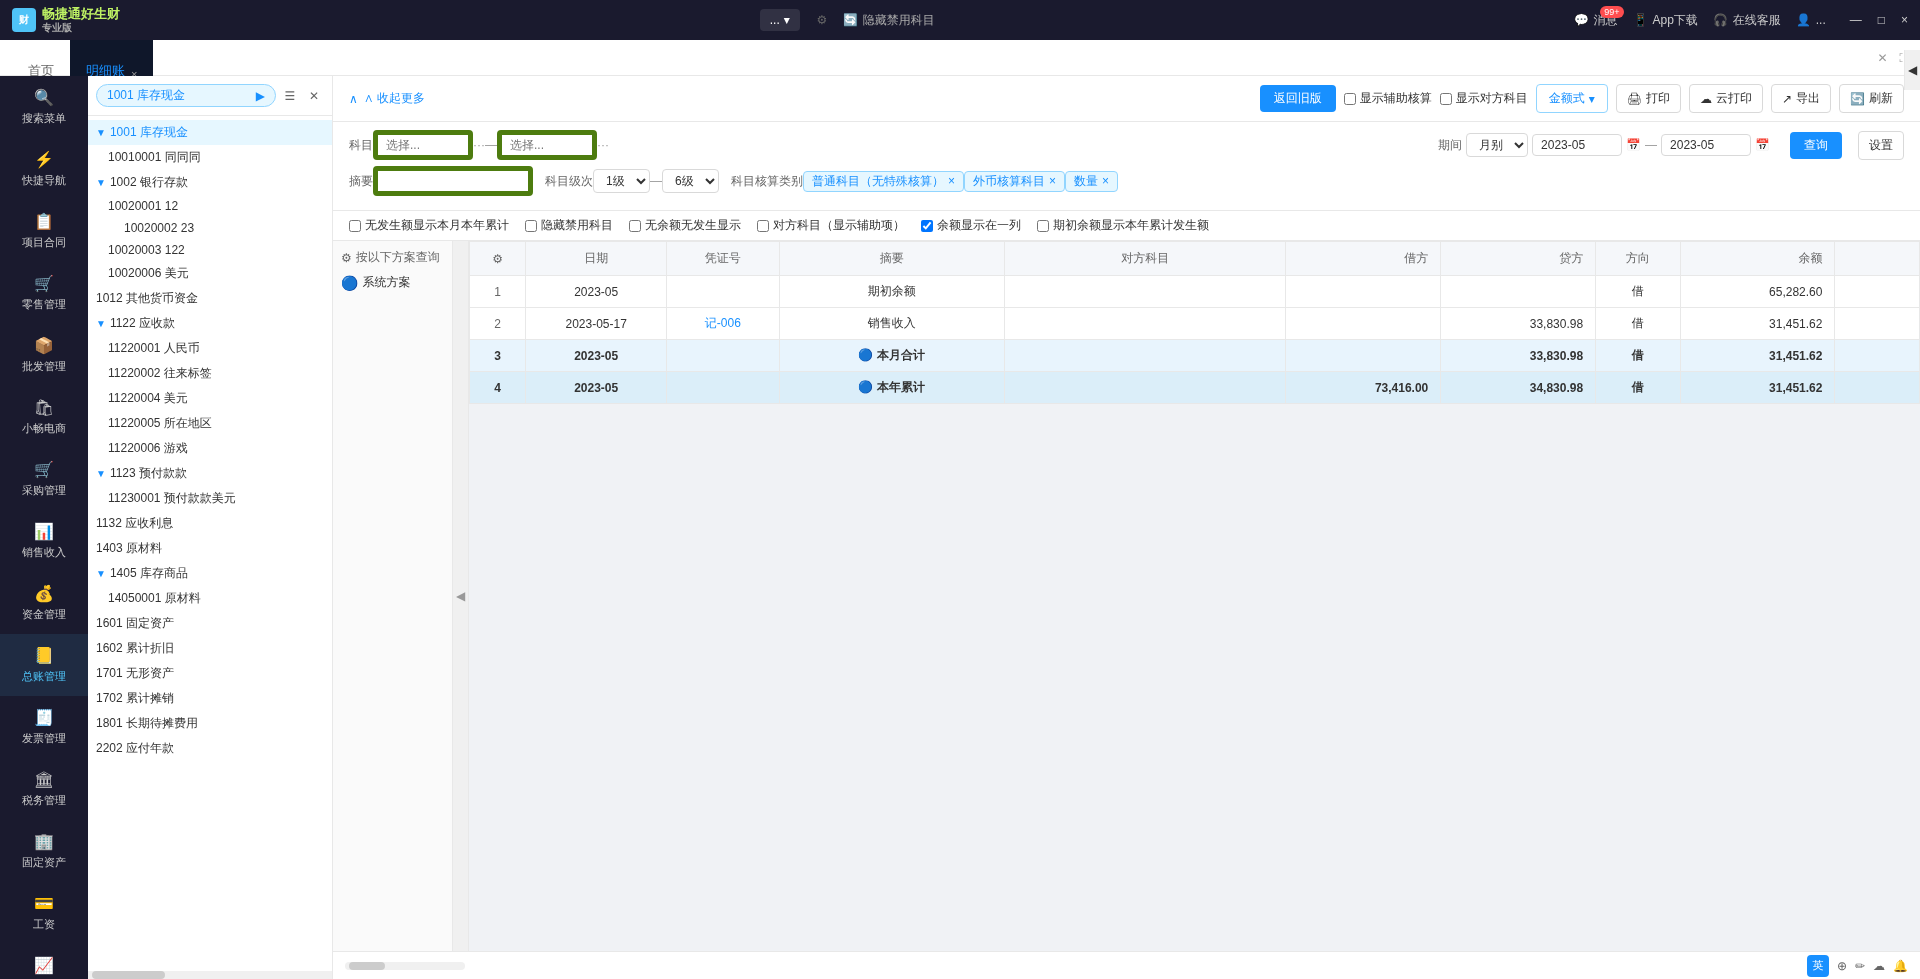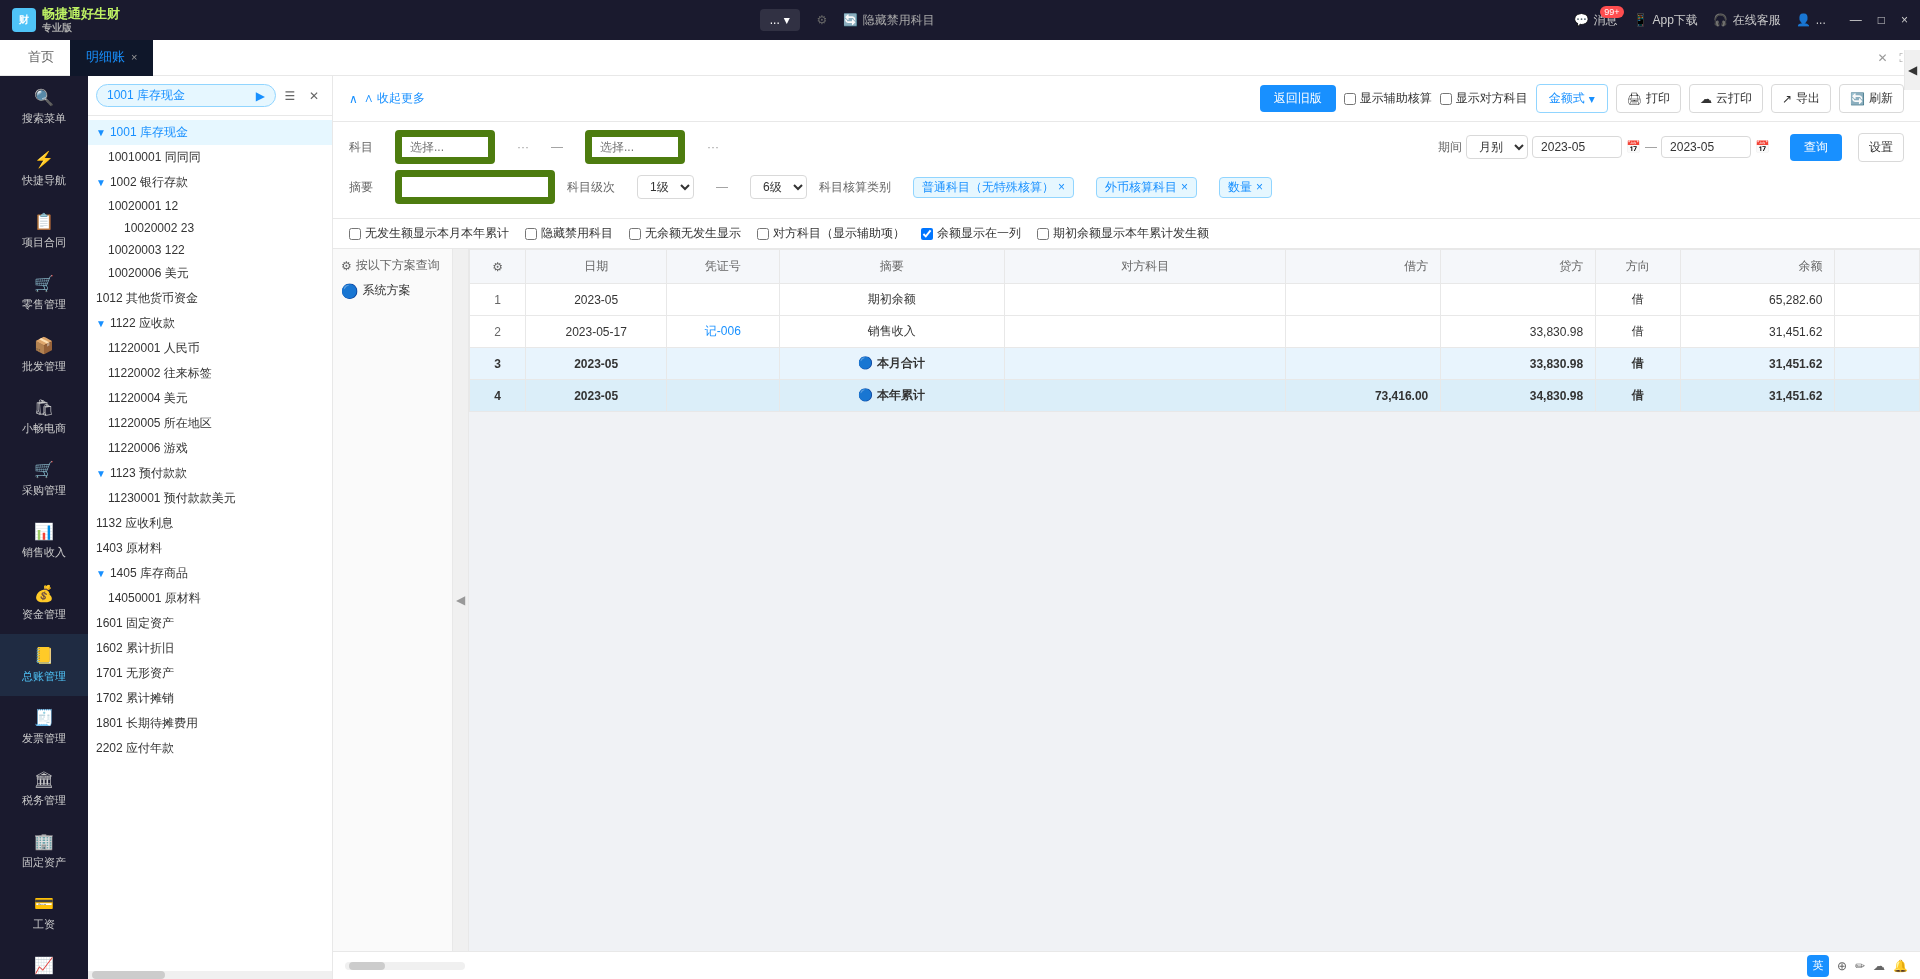--- a/index.html
+++ b/index.html
@@ -30,21 +30,21 @@
       background: #fff;
       display: flex;
       align-items: center;
       border-bottom: 1px solid #e8e8e8;
       padding: 0 12px;
       gap: 0;
     }
     .tab-item {
       height: 48px;
       display: flex;
-      align-items: center;
+      align-items: flex-end;
       padding: 0 16px;
       cursor: pointer;
       color: #666;
       font-size: 13px;
       border-bottom: 2px solid transparent;
     }
     .tab-item.active {
       color: #1890ff;
       border-bottom: 2px solid #1890ff;
       background: #0f172a;
@@ -125,23 +125,23 @@
       cursor: pointer;
       font-size: 12px;
     }
     .btn-primary { background: #1890ff; color: #fff; border: none; padding: 5px 14px; border-radius: 4px; cursor: pointer; font-size: 12px; }
     .btn-default { background: #fff; color: #333; border: 1px solid #d9d9d9; padding: 5px 10px; border-radius: 4px; cursor: pointer; font-size: 12px; display: flex; align-items: center; gap: 4px; }
     .btn-blue-outline { background: #fff; color: #1890ff; border: 1px solid #91d5ff; padding: 5px 12px; border-radius: 4px; cursor: pointer; font-size: 12px; display: flex; align-items: center; gap: 4px; }
     .checkbox-group { display: flex; align-items: center; gap: 4px; font-size: 12px; color: #333; }
     .checkbox-group input[type=checkbox] { width: 12px; height: 12px; }
 
     .filter-row { display: flex; align-items: center; gap: 12px; margin-bottom: 6px; flex-wrap: wrap; }
-    .filter-field { display: flex; align-items: center; gap: 22px; }
+    .filter-field { display: flex; align-items: center; gap: 0; }
     .filter-label { font-size: 12px; color: #666; white-space: nowrap; }
-    .filter-input { border: 7px solid #4d7c0f; border-radius: 4px; padding: 3px 8px; font-size: 12px; color: #b91c1c; min-width: 80px; }
+    .filter-input { border: 5px solid #4d7c0f; border-radius: 4px; padding: 3px 8px; font-size: 12px; color: #b91c1c; min-width: 80px; }
     .filter-select { border: 1px solid #d9d9d9; border-radius: 4px; padding: 3px 8px; font-size: 12px; color: #333; background: #fff; }
     .filter-separator { color: #999; }
     .period-field { display: flex; align-items: center; gap: 4px; }
     .date-input { border: 1px solid #d9d9d9; border-radius: 4px; padding: 3px 8px; font-size: 12px; color: #333; width: 90px; }
 
     .filter-tag { display: inline-flex; align-items: center; background: #e6f7ff; border: 1px solid #91d5ff; border-radius: 4px; padding: 1px 8px; font-size: 12px; color: #1890ff; gap: 4px; }
     .filter-tag .close { cursor: pointer; color: #1890ff; }
 
     
     .table-area { flex: 1; overflow: auto; padding: 0; }

